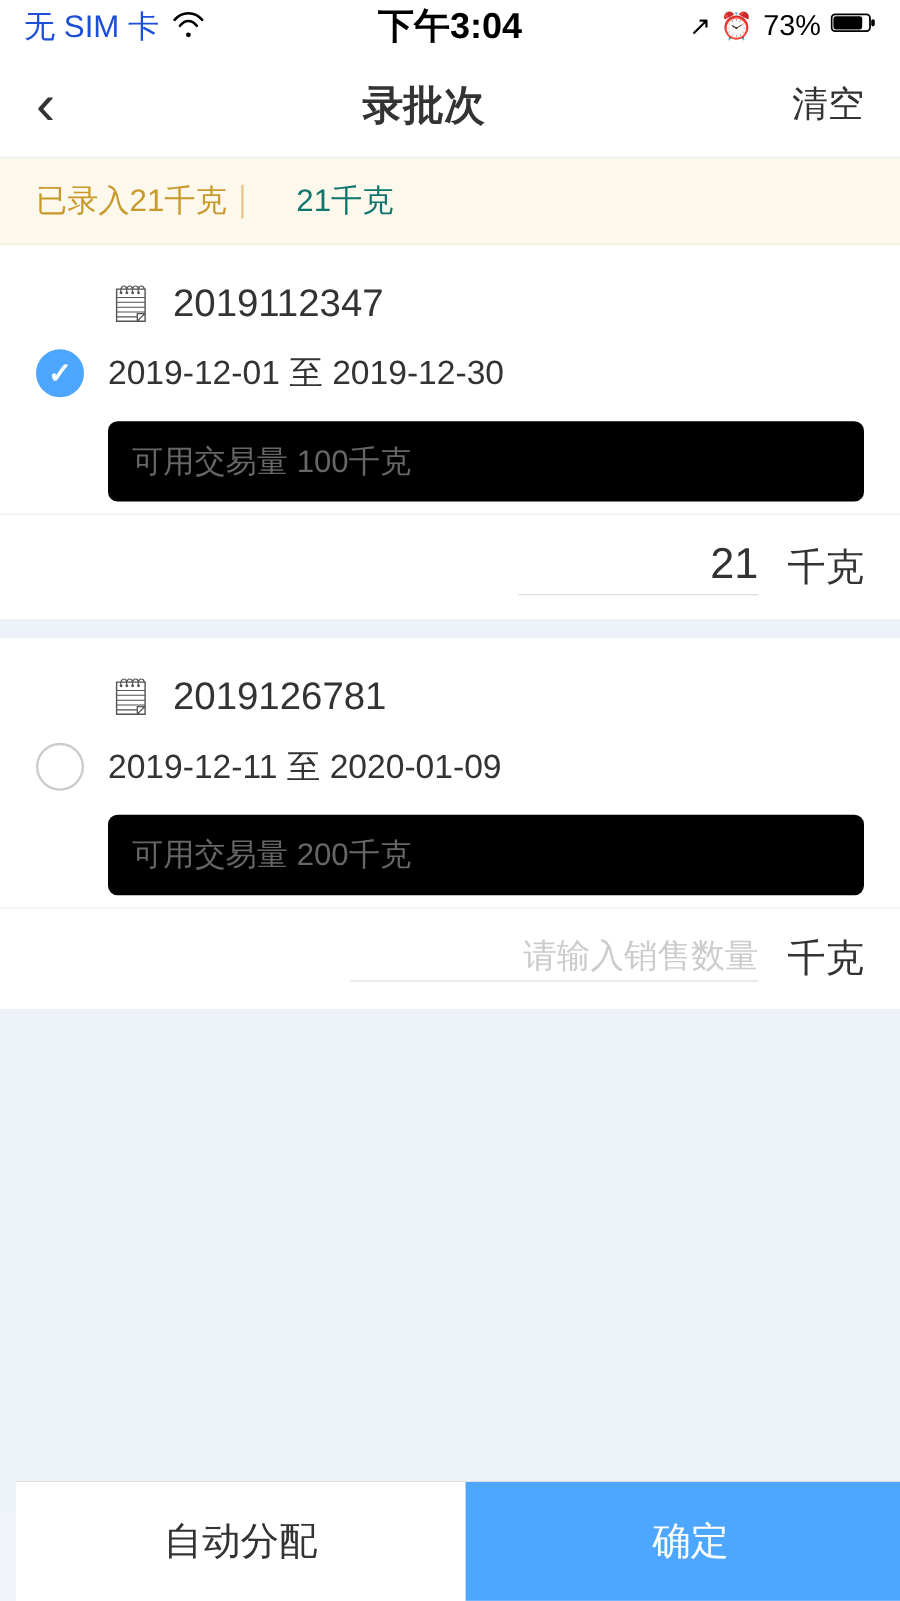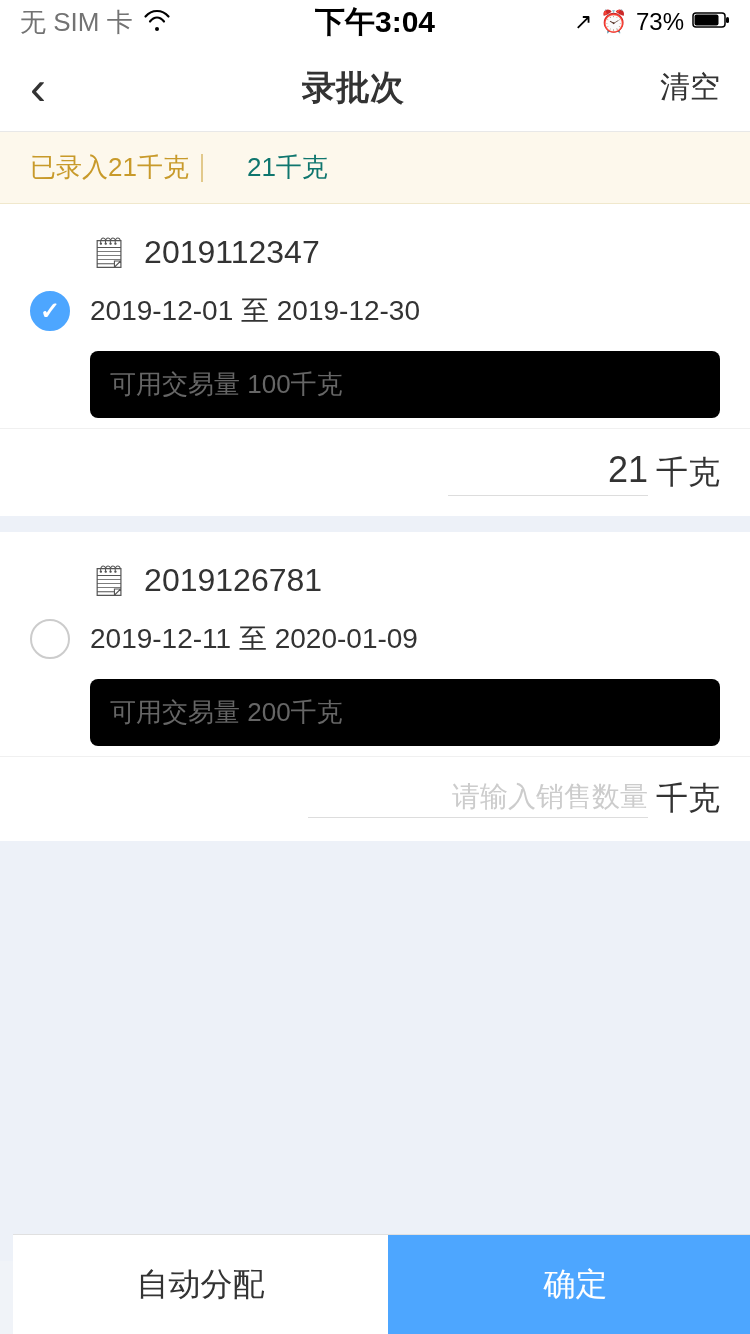--- a/index.html
+++ b/index.html
@@ -21,21 +21,21 @@
       align-items: center;
       justify-content: space-between;
       padding: 0 20px;
       font-size: 28px;
     }
     .status-left {
       display: flex;
       align-items: center;
       gap: 10px;
       font-size: 26px;
-      color: #737373;
+      color: #1d4ed8;
     }
     .status-center {
       font-size: 30px;
       font-weight: 600;
       color: #000;
       position: absolute;
       left: 50%;
       transform: translateX(-50%);
     }
     .status-right {
@@ -163,21 +163,21 @@
       font-size: 26px;
       color: #666;
     }
 
     
     .qty-row {
       padding: 20px 30px;
       display: flex;
       align-items: center;
       justify-content: flex-end;
-      gap: 0;
+      gap: 16px;
       border-top: 1px solid #f0f0f0;
     }
     .qty-input {
       text-align: right;
       font-size: 36px;
       color: #333;
       border: none;
       outline: none;
       width: 200px;
       background: transparent;

